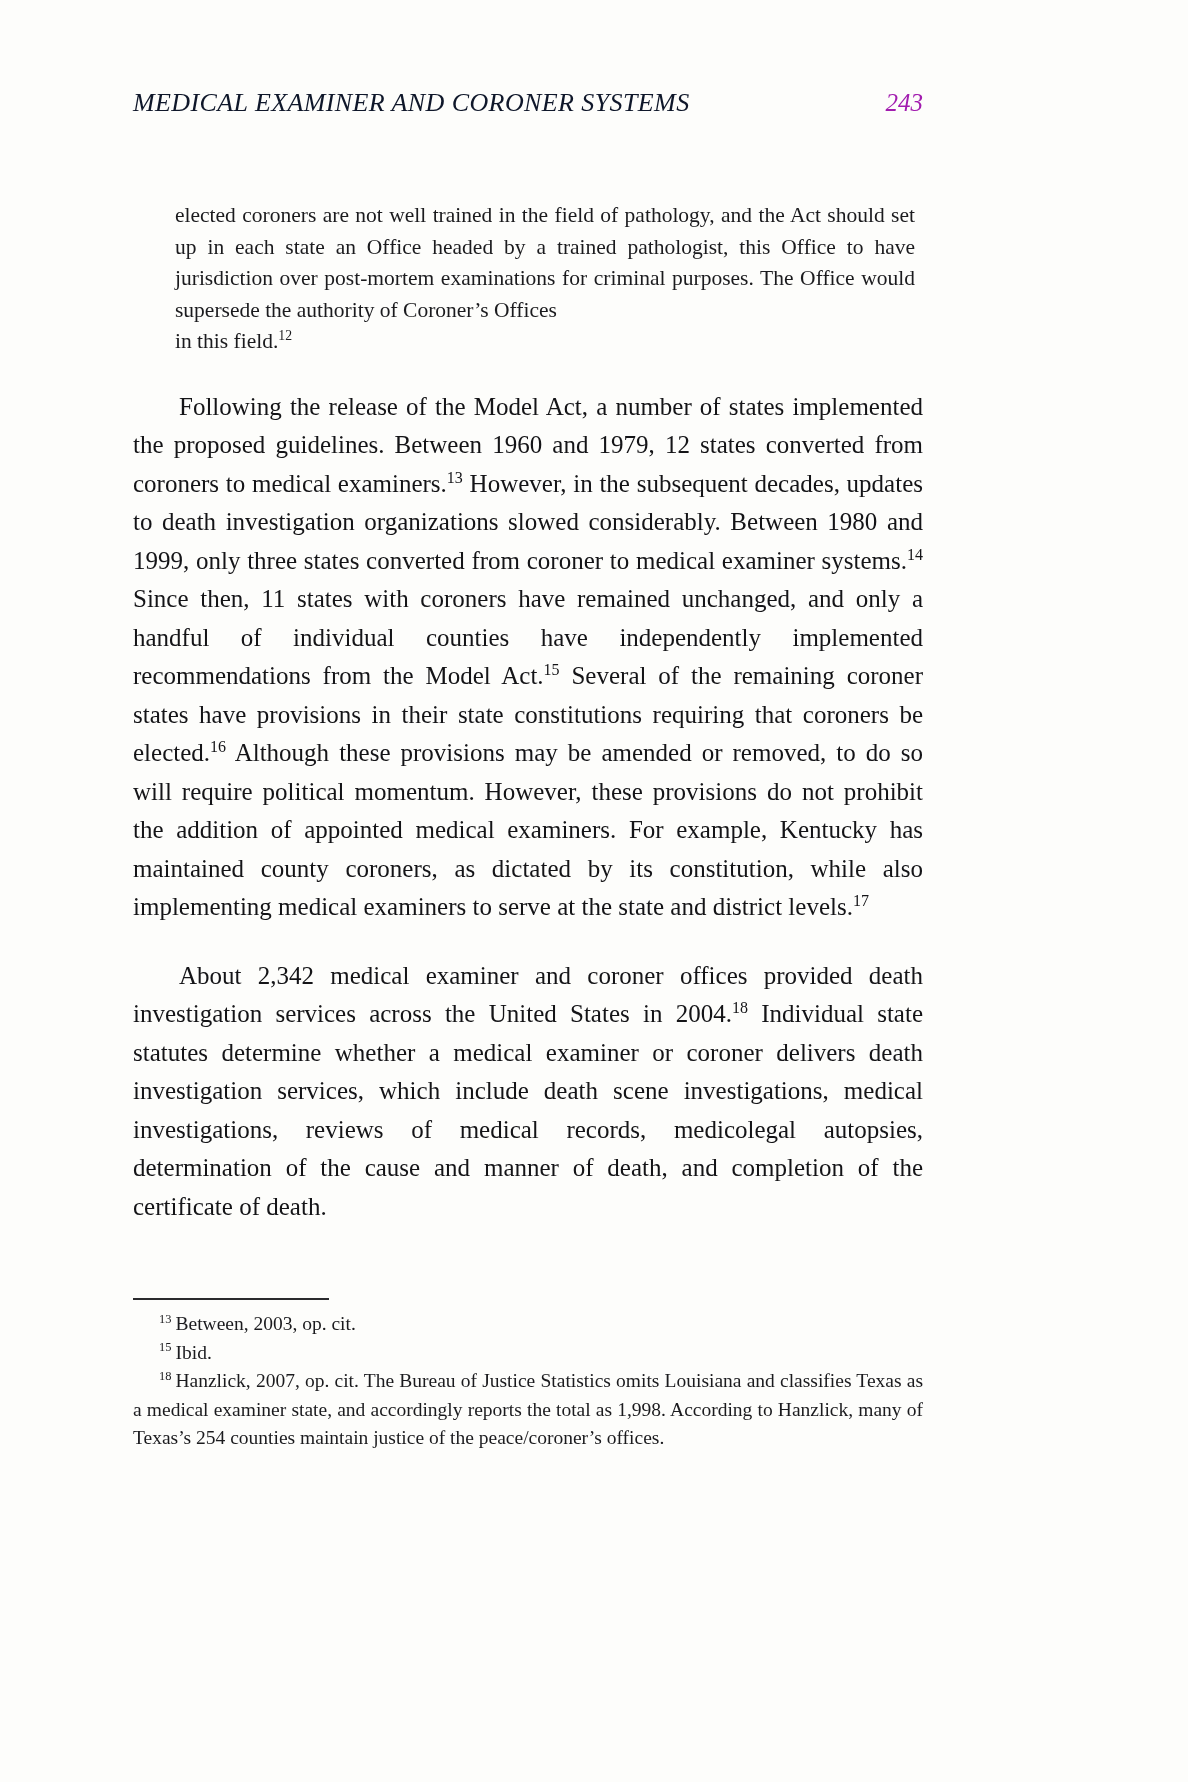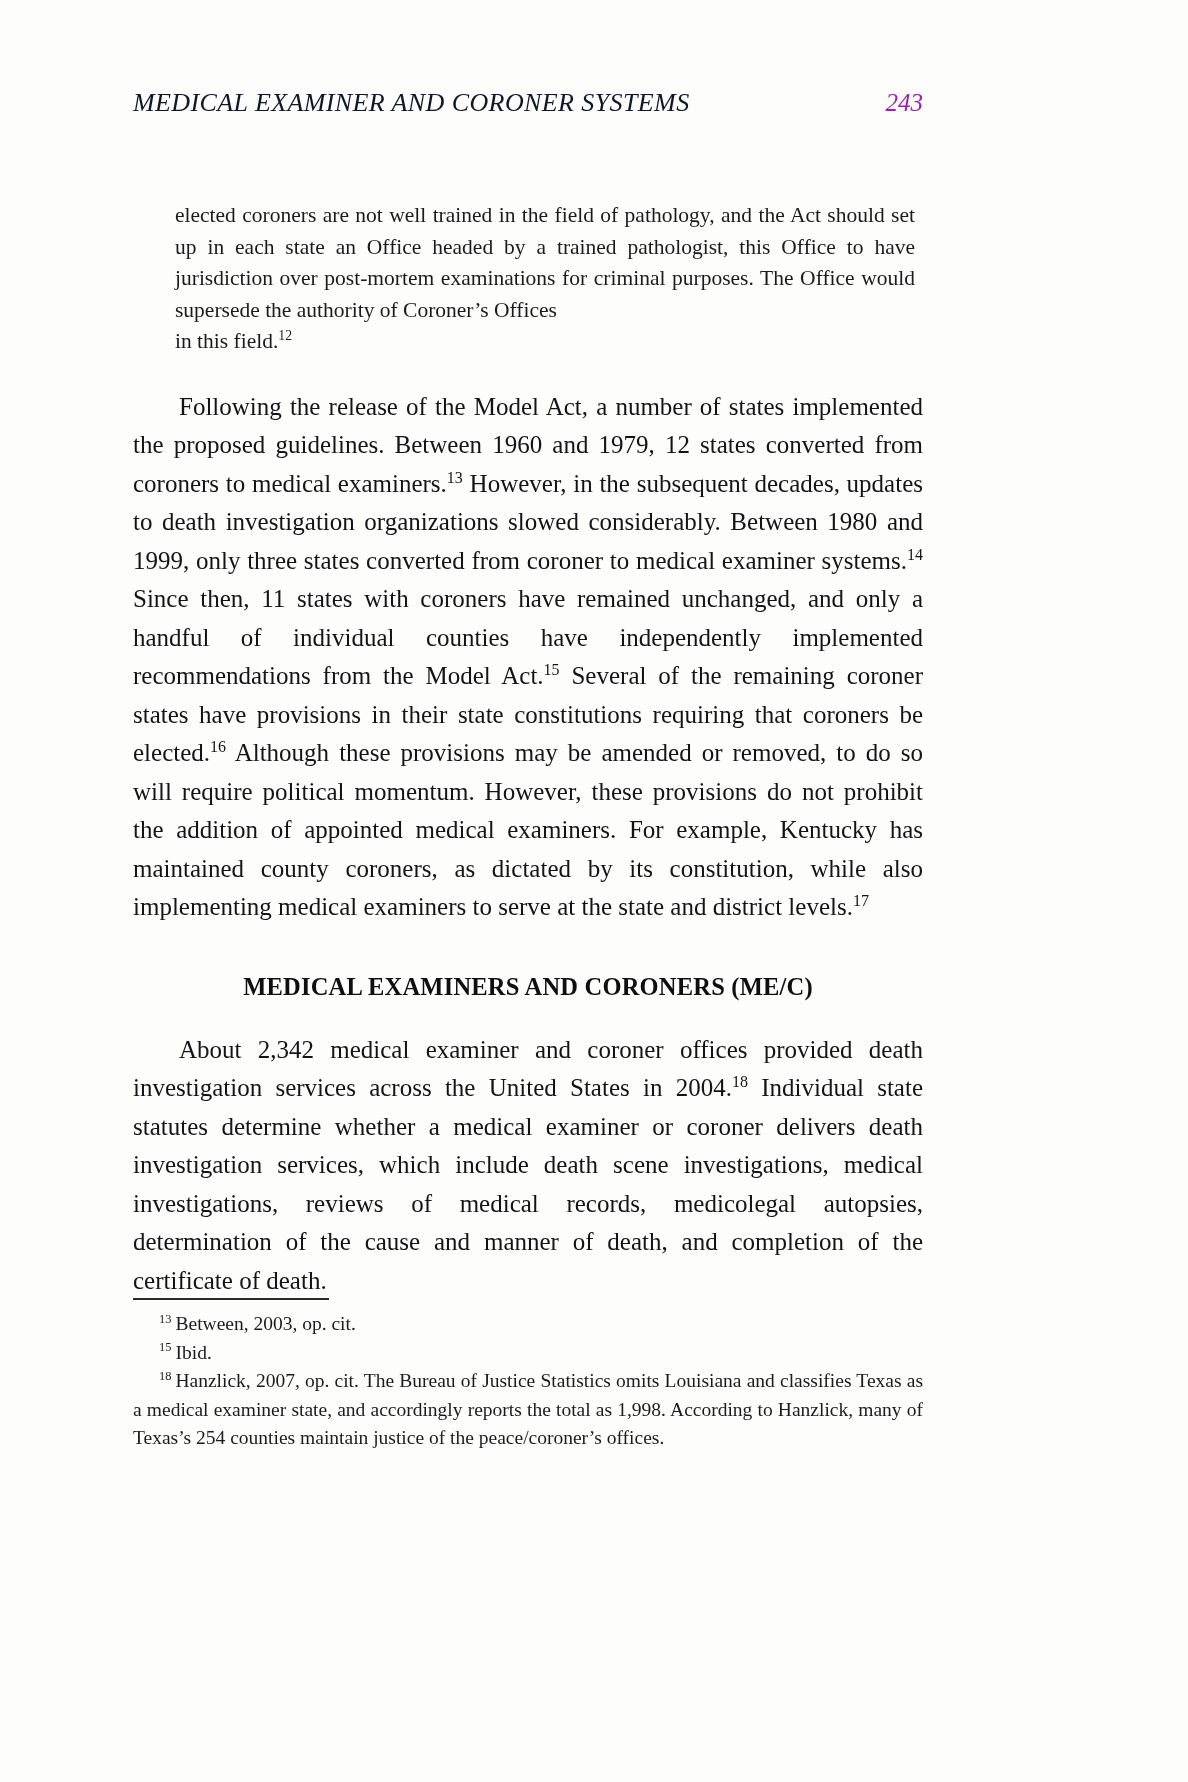--- a/index.html
+++ b/index.html
@@ -125,21 +125,20 @@
     <div class="rh-folio">243</div>
   </div>
 
   <div class="body-block">
 
     <p class="blockquote"><span>elected coroners are not well trained in the field of pathology, and the Act should set up in each state an Office headed by a trained pathologist, this Office to have jurisdiction over post-mortem examinations for criminal purposes. The Office would supersede the authority of Coroner’s Offices</span></p>
     <p class="blockquote lastline"><span>in this field.</span><sup>12</sup></p>
 
     <p class="para first-indent"><span>Following the release of the Model Act, a number of states implemented the proposed guidelines. Between 1960 and 1979, 12 states converted from coroners to medical examiners.</span><sup>13</sup><span> However, in the subsequent decades, updates to death investigation organizations slowed considerably. Between 1980 and 1999, only three states converted from coroner to medical examiner systems.</span><sup>14</sup><span> Since then, 11 states with coroners have remained unchanged, and only a handful of individual counties have independently implemented recommendations from the Model Act.</span><sup>15</sup><span> Several of the remaining coroner states have provisions in their state constitutions requiring that coroners be elected.</span><sup>16</sup><span> Although these provisions may be amended or removed, to do so will require political momentum. However, these provisions do not prohibit the addition of appointed medical examiners. For example, Kentucky has maintained county coroners, as dictated by its constitution, while also implementing medical examiners to serve at the state and district levels.</span><sup>17</sup></p>
 
-    <p class="section-heading">MEDICAL EXAMINERS AND CORONERS (ME/C)</p>
 
     <p class="para first-indent"><span>About 2,342 medical examiner and coroner offices provided death investigation services across the United States in 2004.</span><sup>18</sup><span> Individual state statutes determine whether a medical examiner or coroner delivers death investigation services, which include death scene investigations, medical investigations, reviews of medical records, medicolegal autopsies, determination of the cause and manner of death, and completion of the certificate of death.</span></p>
 
   </div>
 
   <div class="footnotes">
     <div class="fn-rule"></div>
     <div class="fn-list">
       <p class="fn"><sup class="fn-marker">13</sup><span>Between, 2003, op. cit.</span></p>
       <p class="fn"><sup class="fn-marker">15</sup><span>Ibid.</span></p>

